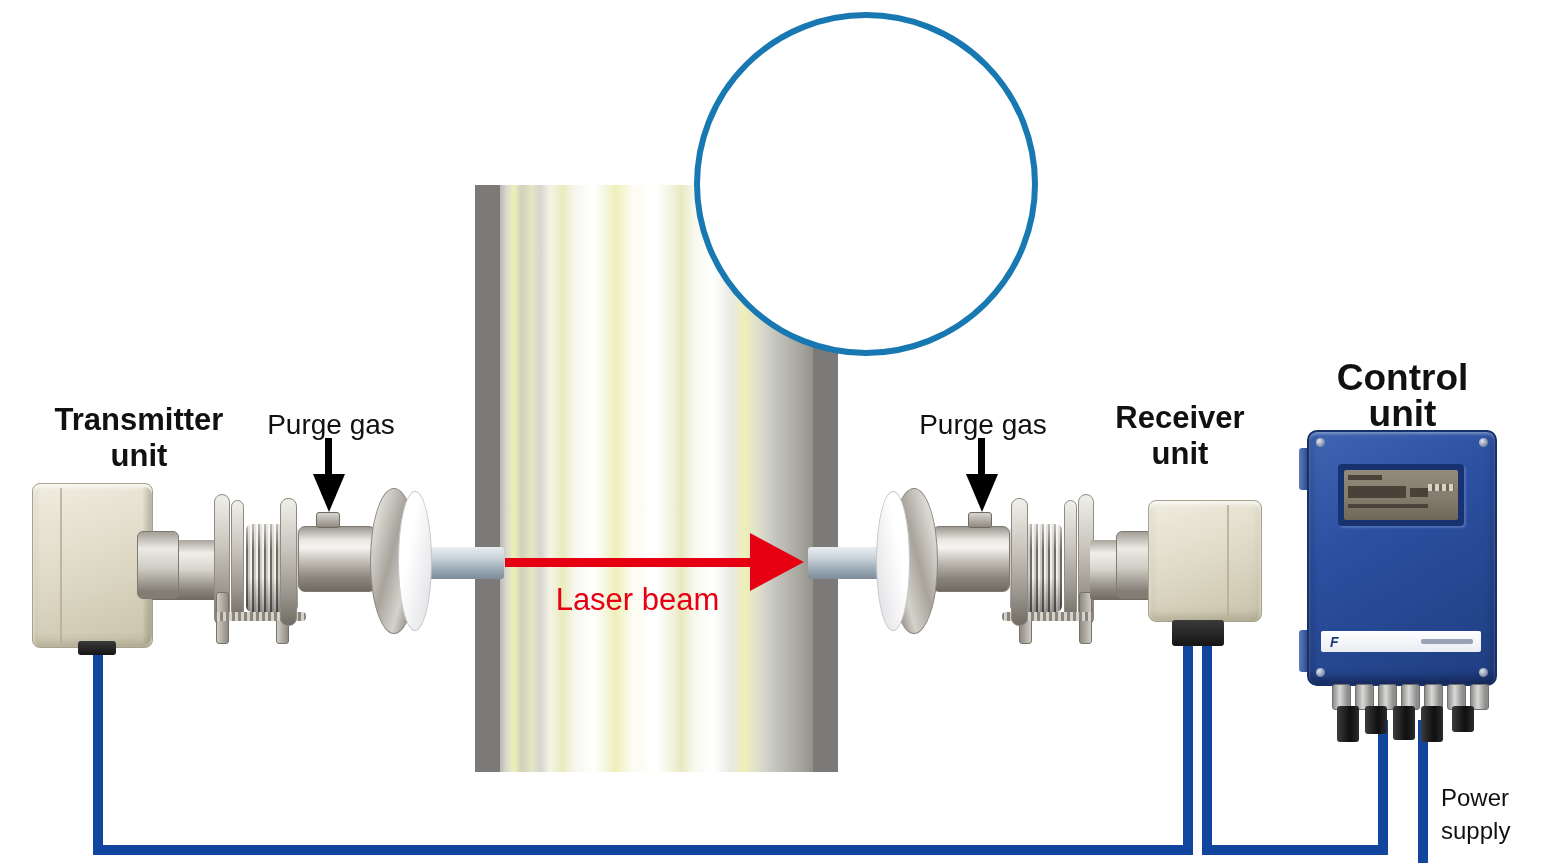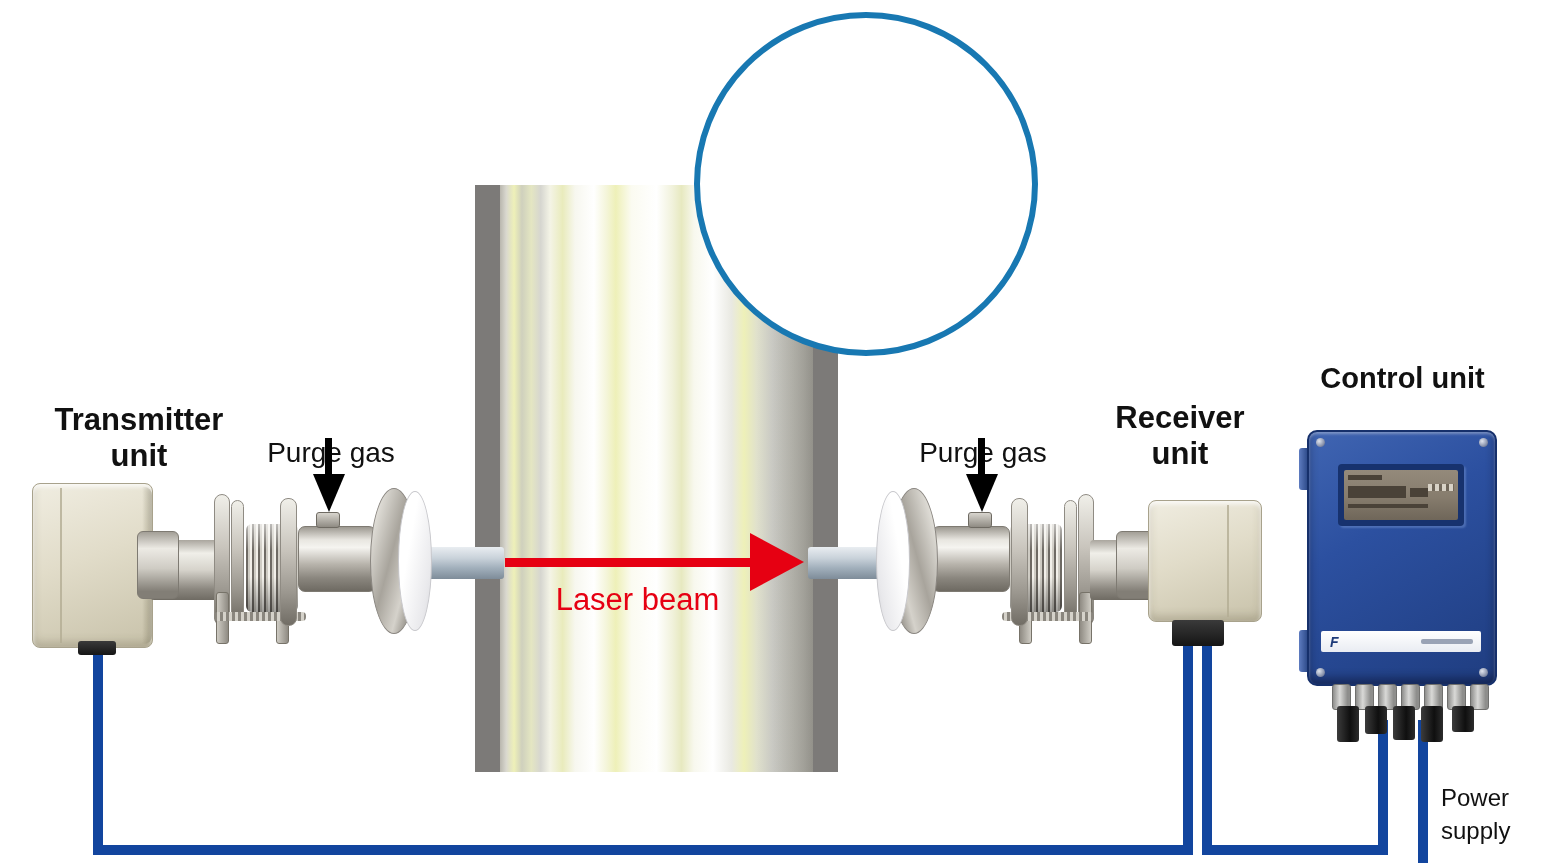--- a/index.html
+++ b/index.html
@@ -104,21 +104,21 @@
   .brand-logo{font-size:14px;font-weight:bold;font-style:italic;color:#1d3a78;margin-left:9px;}
   .brand-text{margin-left:auto;margin-right:8px;width:52px;height:5px;background:#9aa3b5;border-radius:2px;}
   .gland{position:absolute;width:19px;height:26px;border-radius:3px;border:1px solid #70706e;
     background:linear-gradient(90deg,#8e8e8c,#d9d9d7 40%,#8e8e8c 85%);}
   .cap{position:absolute;width:22px;border-radius:3px;
     background:linear-gradient(90deg,#3c3c3c,#0f0f0f 60%,#2c2c2c);}
 
   
   .lbl{position:absolute;text-align:center;line-height:36px;}
   .lbl-bold{font-weight:bold;font-size:31px;}
-  .lbl-reg{font-size:28px;margin-top:28px;}
+  .lbl-reg{font-size:28px;}
   .arrow-shaft{position:absolute;width:7px;background:#000;}
   .arrow-head{position:absolute;width:0;height:0;
     border-left:16px solid transparent;border-right:16px solid transparent;border-top:38px solid #000;}
   .power-label{position:absolute;left:1441px;top:781px;font-size:24px;line-height:33px;text-align:left;}
 </style>
 </head>
 <body>
 
 <div id="stage">
 
@@ -233,21 +233,21 @@
 
   <div class="lbl lbl-reg" style="left:908px;top:407px;width:150px;">Purge gas</div>
   <div class="arrow-shaft" style="left:978px;top:438px;height:38px;"></div>
   <div class="arrow-head" style="left:966px;top:474px;"></div>
 
   <div class="lbl lbl-bold" style="left:1095px;top:400px;width:170px;">
     <div>Receiver</div>
     <div>unit</div>
   </div>
 
-  <div class="lbl lbl-bold" style="left:1300px;top:360px;width:205px;font-size:29px;">Control unit</div>
+  <div class="lbl lbl-bold" style="left:1300px;top:360px;width:205px;font-size:37px;">Control unit</div>
 
   <div class="power-label">
     <div>Power</div>
     <div>supply</div>
   </div>
 
   <div class="badge">
   </div>
 
 </div>

